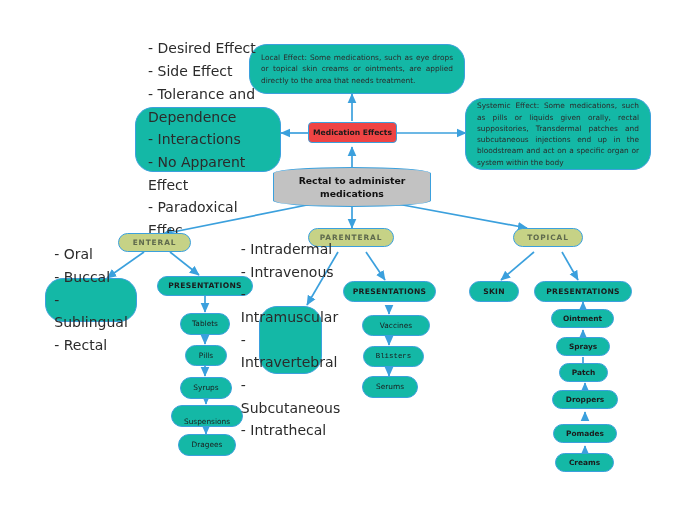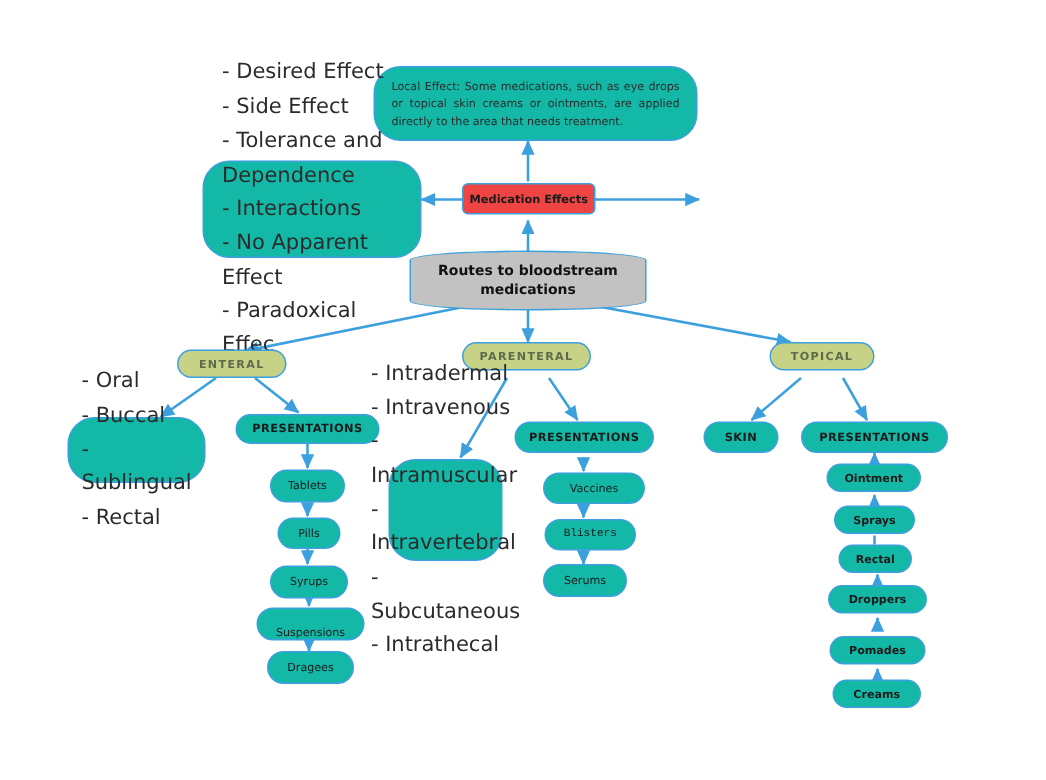--- a/index.html
+++ b/index.html
@@ -125,36 +125,39 @@
     </g>
     <g stroke="#3ba0dd" stroke-width="1.7" fill="none">
       <path d="M583,357 L583,363"></path>
     </g>
   </svg>
 
   <div class="node soft" style="left:249px;top:44px;width:216px;height:50px;">
     <span class="txt-note">Local Effect: Some medications, such as eye drops or topical skin creams or ointments, are applied directly to the area that needs treatment.</span>
   </div>
 
+  <div class="node soft" style="left:465px;top:98px;width:186px;height:72px;">
+    <span class="txt-note">Systemic Effect: Some medications, such as pills or liquids given orally, rectal suppositories, Transdermal patches and subcutaneous injections end up in the bloodstream and act on a specific organ or system within the body</span>
+  </div>
 
   <div class="node soft" style="left:135px;top:107px;width:146px;height:65px;">
     <span class="txt-list">- Desired Effect
 - Side Effect
 - Tolerance and Dependence
 - Interactions
 - No Apparent Effect
 - Paradoxical Effec</span>
   </div>
 
   <div class="node effects-node" style="left:308px;top:122px;width:89px;height:21px;">
     <span>Medication Effects</span>
   </div>
 
   <div class="node center-node barrel" style="left:273px;top:167px;width:158px;height:40px;">
-    <span>Routes to bloodstream medications</span>
+    <span>Rectal to administer medications</span>
   </div>
 
   <div class="node cat-node" style="left:118px;top:233px;width:73px;height:19px;">
     <span class="cap-soft">ENTERAL</span>
   </div>
 
   <div class="node cat-node" style="left:308px;top:228px;width:86px;height:19px;">
     <span class="cap-soft">PARENTERAL</span>
   </div>
 
@@ -182,21 +185,21 @@
   <div class="node pill" style="left:180px;top:377px;width:52px;height:22px;">
     <span class="lbl">Syrups</span>
   </div>
   <div class="node pill" style="left:171px;top:405px;width:72px;height:22px;align-items:flex-end;">
     <span class="lbl">Suspensions</span>
   </div>
   <div class="node pill" style="left:178px;top:434px;width:58px;height:22px;">
     <span class="lbl">Dragees</span>
   </div>
 
-  <div class="node soft" style="left:259px;top:306px;width:76px;height:68px;">
+  <div class="node soft" style="left:259px;top:306px;width:63px;height:68px;">
     <span class="txt-list">- Intradermal
 - Intravenous
 - Intramuscular
 - Intravertebral
 - Subcutaneous
 - Intrathecal</span>
   </div>
 
   <div class="node pill" style="left:343px;top:281px;width:93px;height:21px;">
     <span class="cap">PRESENTATIONS</span>
@@ -220,21 +223,21 @@
     <span class="cap">PRESENTATIONS</span>
   </div>
 
   <div class="node pill" style="left:551px;top:309px;width:63px;height:19px;">
     <span class="lbl-b">Ointment</span>
   </div>
   <div class="node pill" style="left:556px;top:337px;width:54px;height:19px;text-align:center;">
     <span class="lbl-b">Sprays</span>
   </div>
   <div class="node pill" style="left:559px;top:363px;width:49px;height:19px;">
-    <span class="lbl-b">Rectal</span>
+    <span class="lbl-b">Patch</span>
   </div>
   <div class="node pill" style="left:552px;top:390px;width:66px;height:19px;">
     <span class="lbl-b">Droppers</span>
   </div>
   <div class="node pill" style="left:553px;top:424px;width:64px;height:19px;">
     <span class="lbl-b">Pomades</span>
   </div>
   <div class="node pill" style="left:555px;top:453px;width:59px;height:19px;">
     <span class="lbl-b">Creams</span>
   </div>

